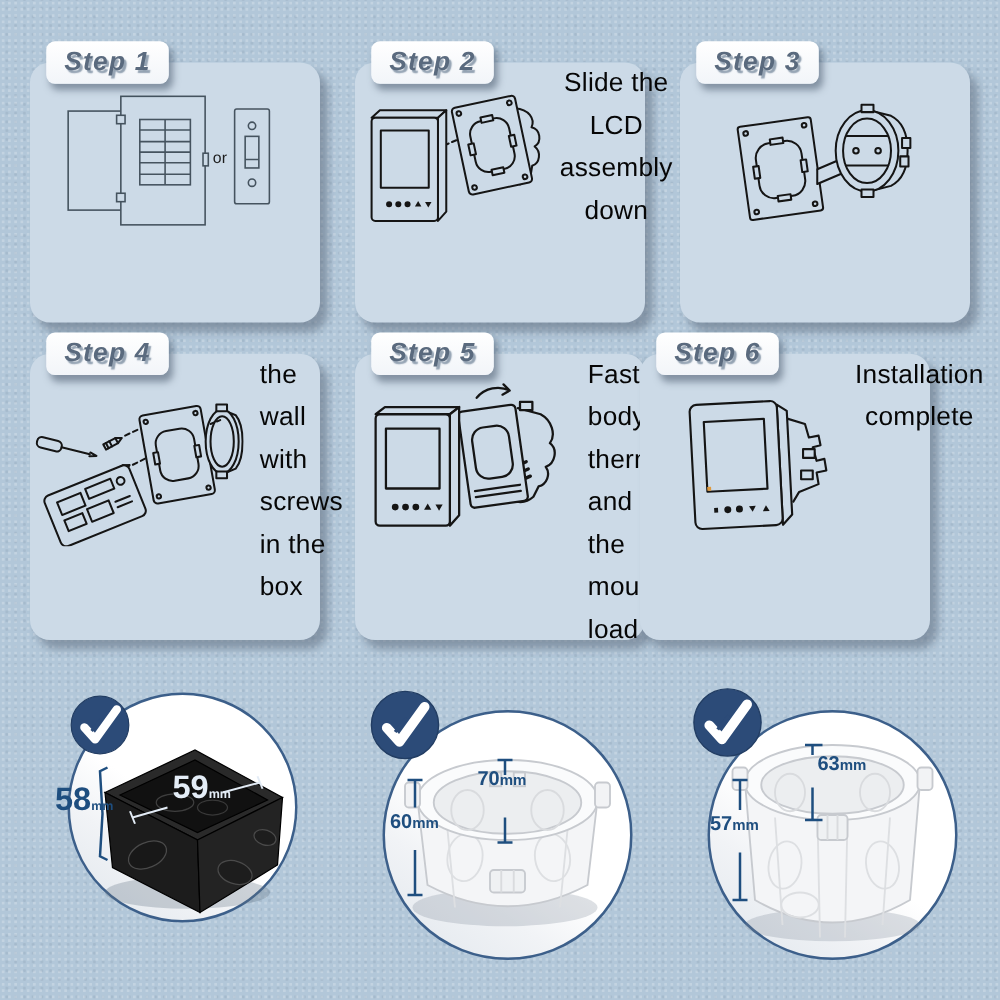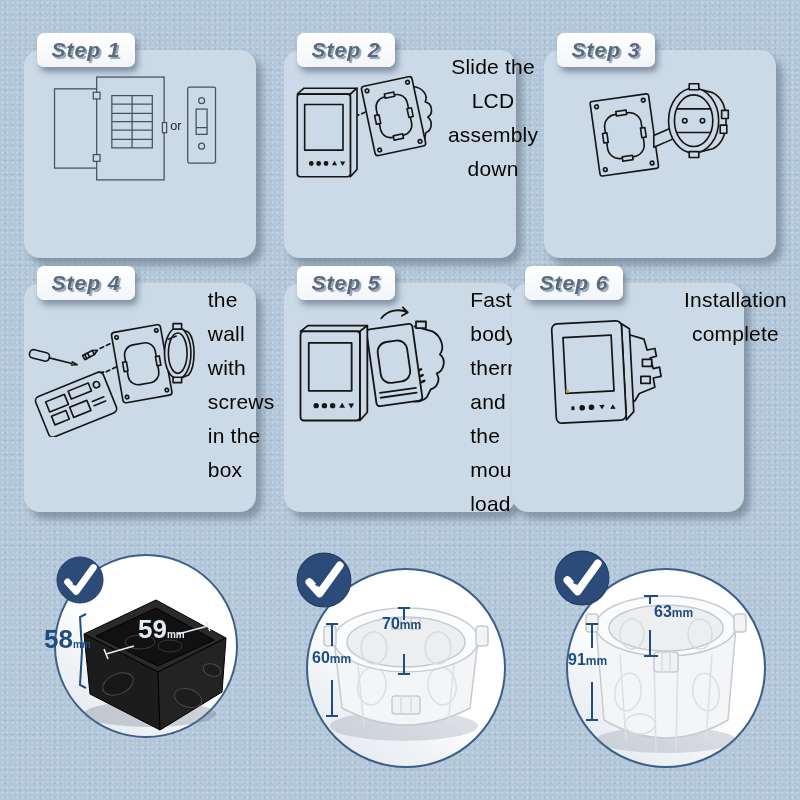--- a/index.html
+++ b/index.html
@@ -407,16 +407,16 @@
       </g>
     </svg>
     <div class="check">
       <svg viewBox="0 0 50 50">
         <circle cx="25" cy="25" r="24" fill="#2c4b78" stroke="#223d63" stroke-width="1"></circle>
         <path d="M12,27 L21,37 L39,12" stroke="#ffffff" stroke-width="7" fill="none" stroke-linecap="round" stroke-linejoin="round"></path>
         <line x1="18" y1="30" x2="26" y2="20" stroke="#2c4b78" stroke-width="2.5"></line>
       </svg>
     </div>
     <span class="dim" style="left:88px;top:36px"><b>63</b><i>mm</i></span>
-    <span class="dim" style="left:2px;top:84px"><b>91</b><i>mm</i></span>
+    <span class="dim" style="left:2px;top:84px"><b>57</b><i>mm</i></span>
   </div>
 
 </div>
 
 </body></html>

